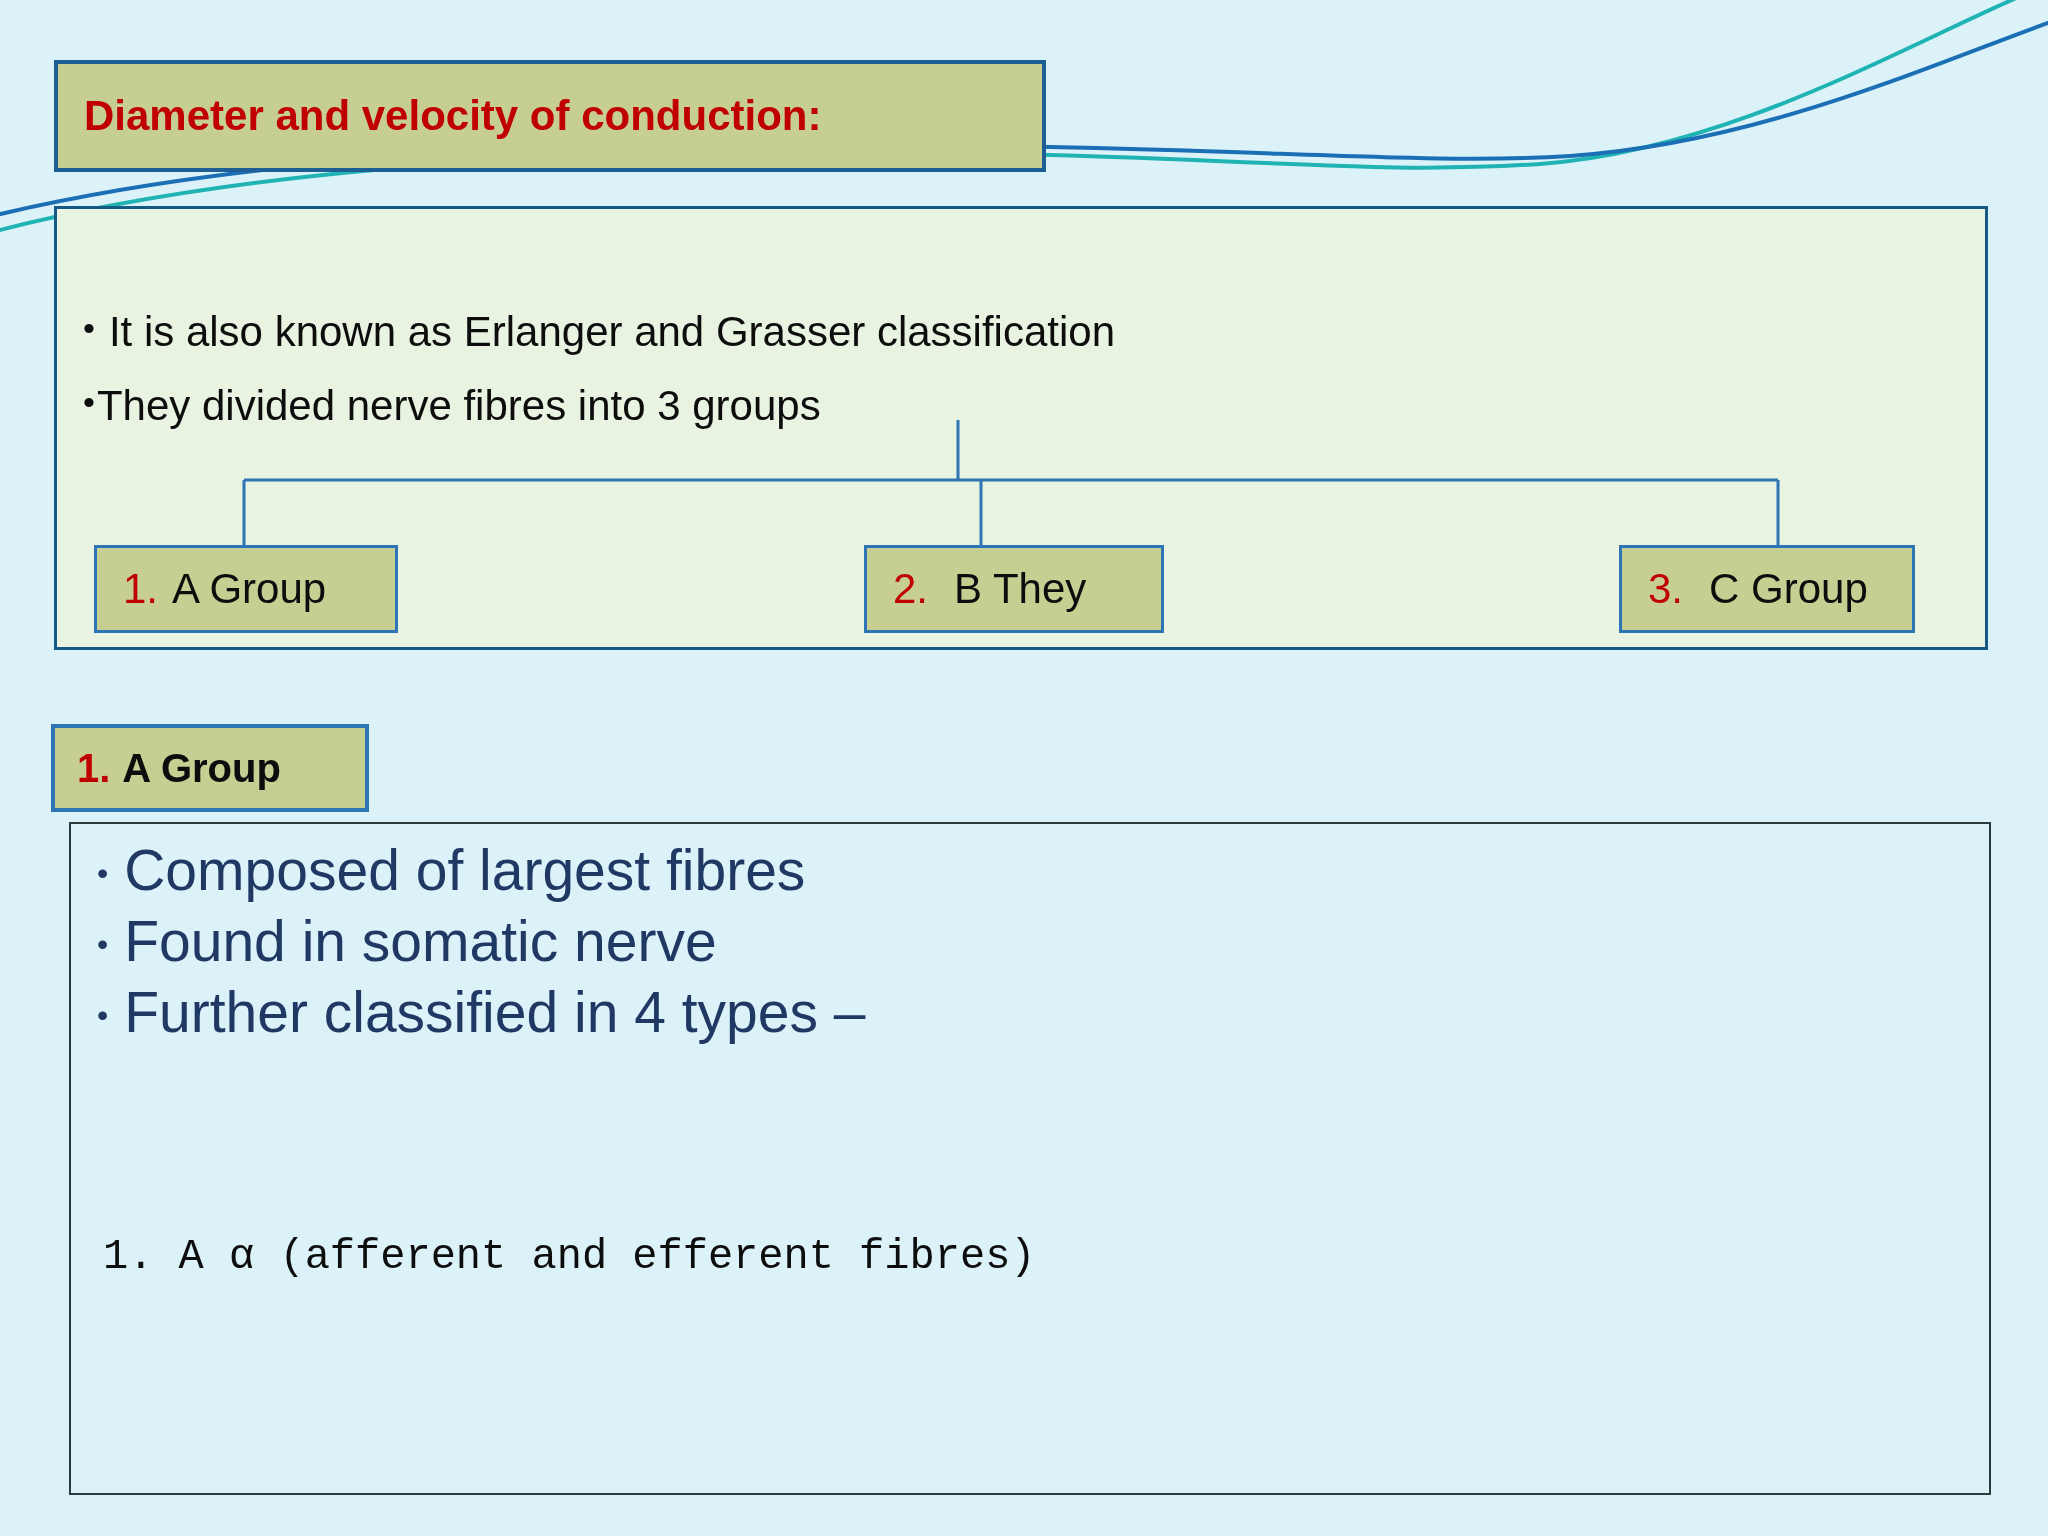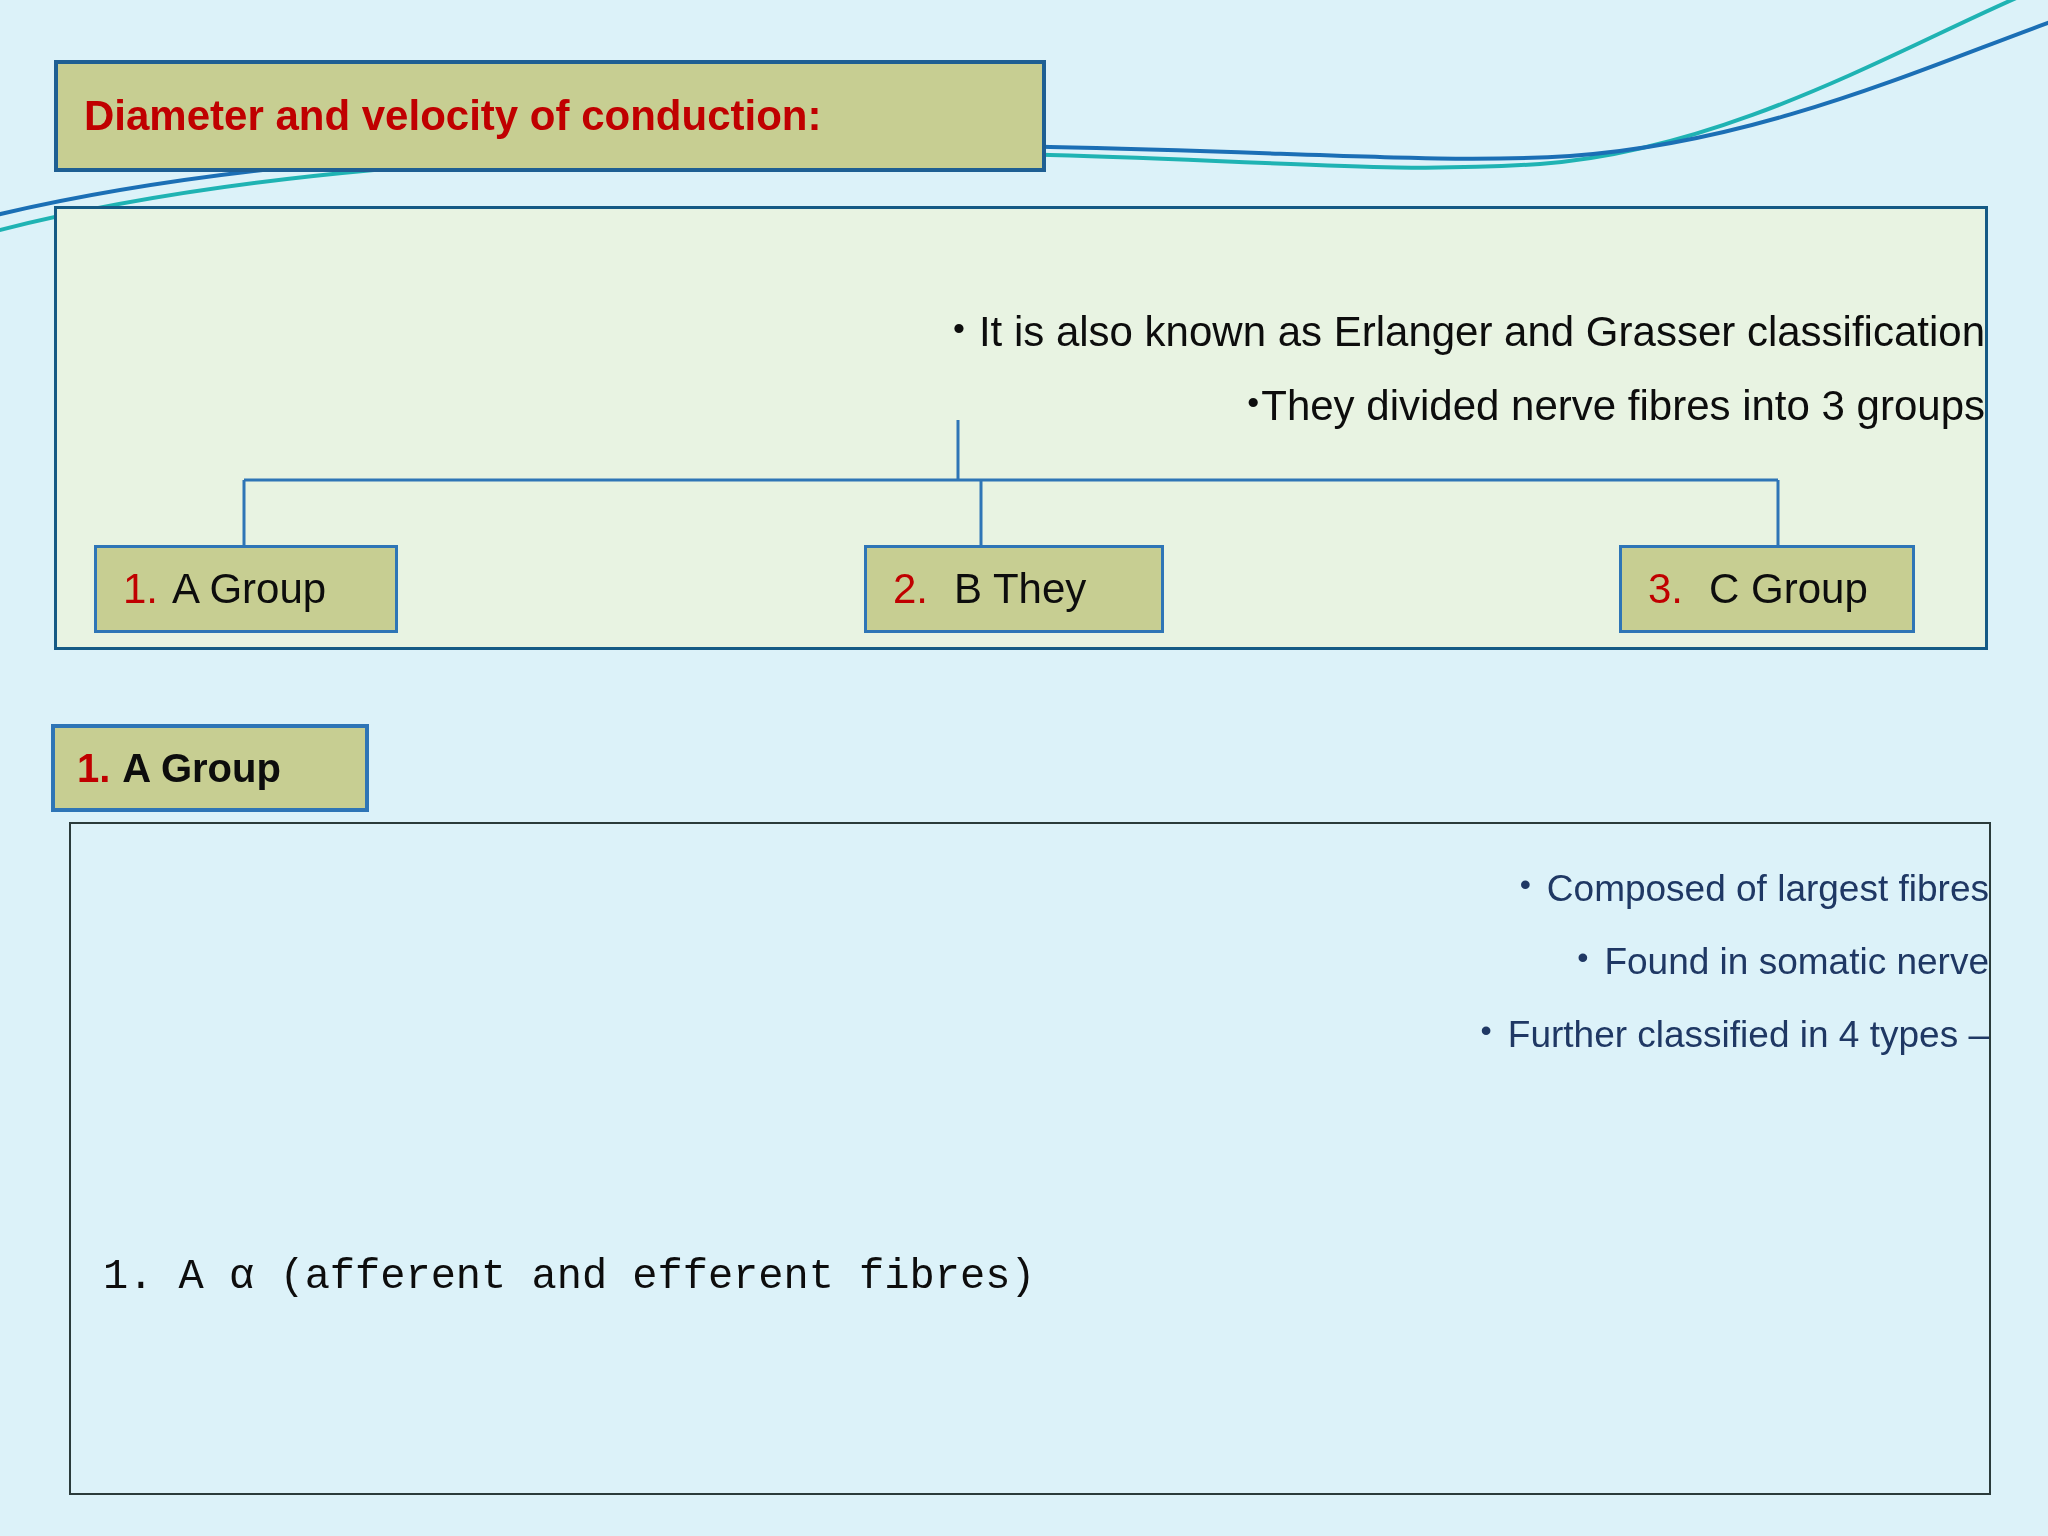--- a/index.html
+++ b/index.html
@@ -29,21 +29,21 @@
     letter-spacing:0px;
   }
 
   
   .intro-box{
     left:48px;top:206px;width:1934px;height:444px;
     background:#E8F3E2;border:3px solid #155A85;
     z-index:1;
   }
   .intro-bullets{padding:84px 0 0 26px;font-size:42px;line-height:70px;color:#0d0d0d;}
-  .b-item{display:block;text-align:right;}
+  .b-item{display:block;}
   .b-item::before{content:"\2022";font-size:34px;vertical-align:6px;margin-right:14px;}
   .b-item.tight::before{margin-right:2px;}
 
   
   .group-box{
     top:545px;height:88px;
     background:#C7CE92;border:3px solid #2E75B6;
     display:flex;align-items:center;
     font-size:42px;color:#0d0d0d;
     z-index:3;
@@ -63,21 +63,21 @@
     z-index:3;
   }
   .section-header .num{color:#C00000;margin:0 12px 0 22px;}
 
   
   .content-box{
     left:63px;top:822px;width:1922px;height:673px;
     border:2px solid #2B3B3B;
     z-index:1;
   }
-  .navy-list{padding:26px 0 0 26px;font-size:37px;line-height:68px;color:#1F3864;}
+  .navy-list{padding:12px 0 0 26px;font-size:57px;line-height:68px;color:#1F3864;}
   .navy-list .b-item::before{font-size:32px;margin-right:16px;}
   .types-list{padding:38px 0 0 32px;font-size:42px;line-height:68px;color:#0d0d0d;white-space:pre-wrap;}
   .t-item{display:block;font-family:Liberation Mono, monospace;}
 </style>
 </head>
 <body>
 
 <div class="slide">
 
   <svg id="curves" class="layer" viewBox="0 0 2048 1536" fill="none">

